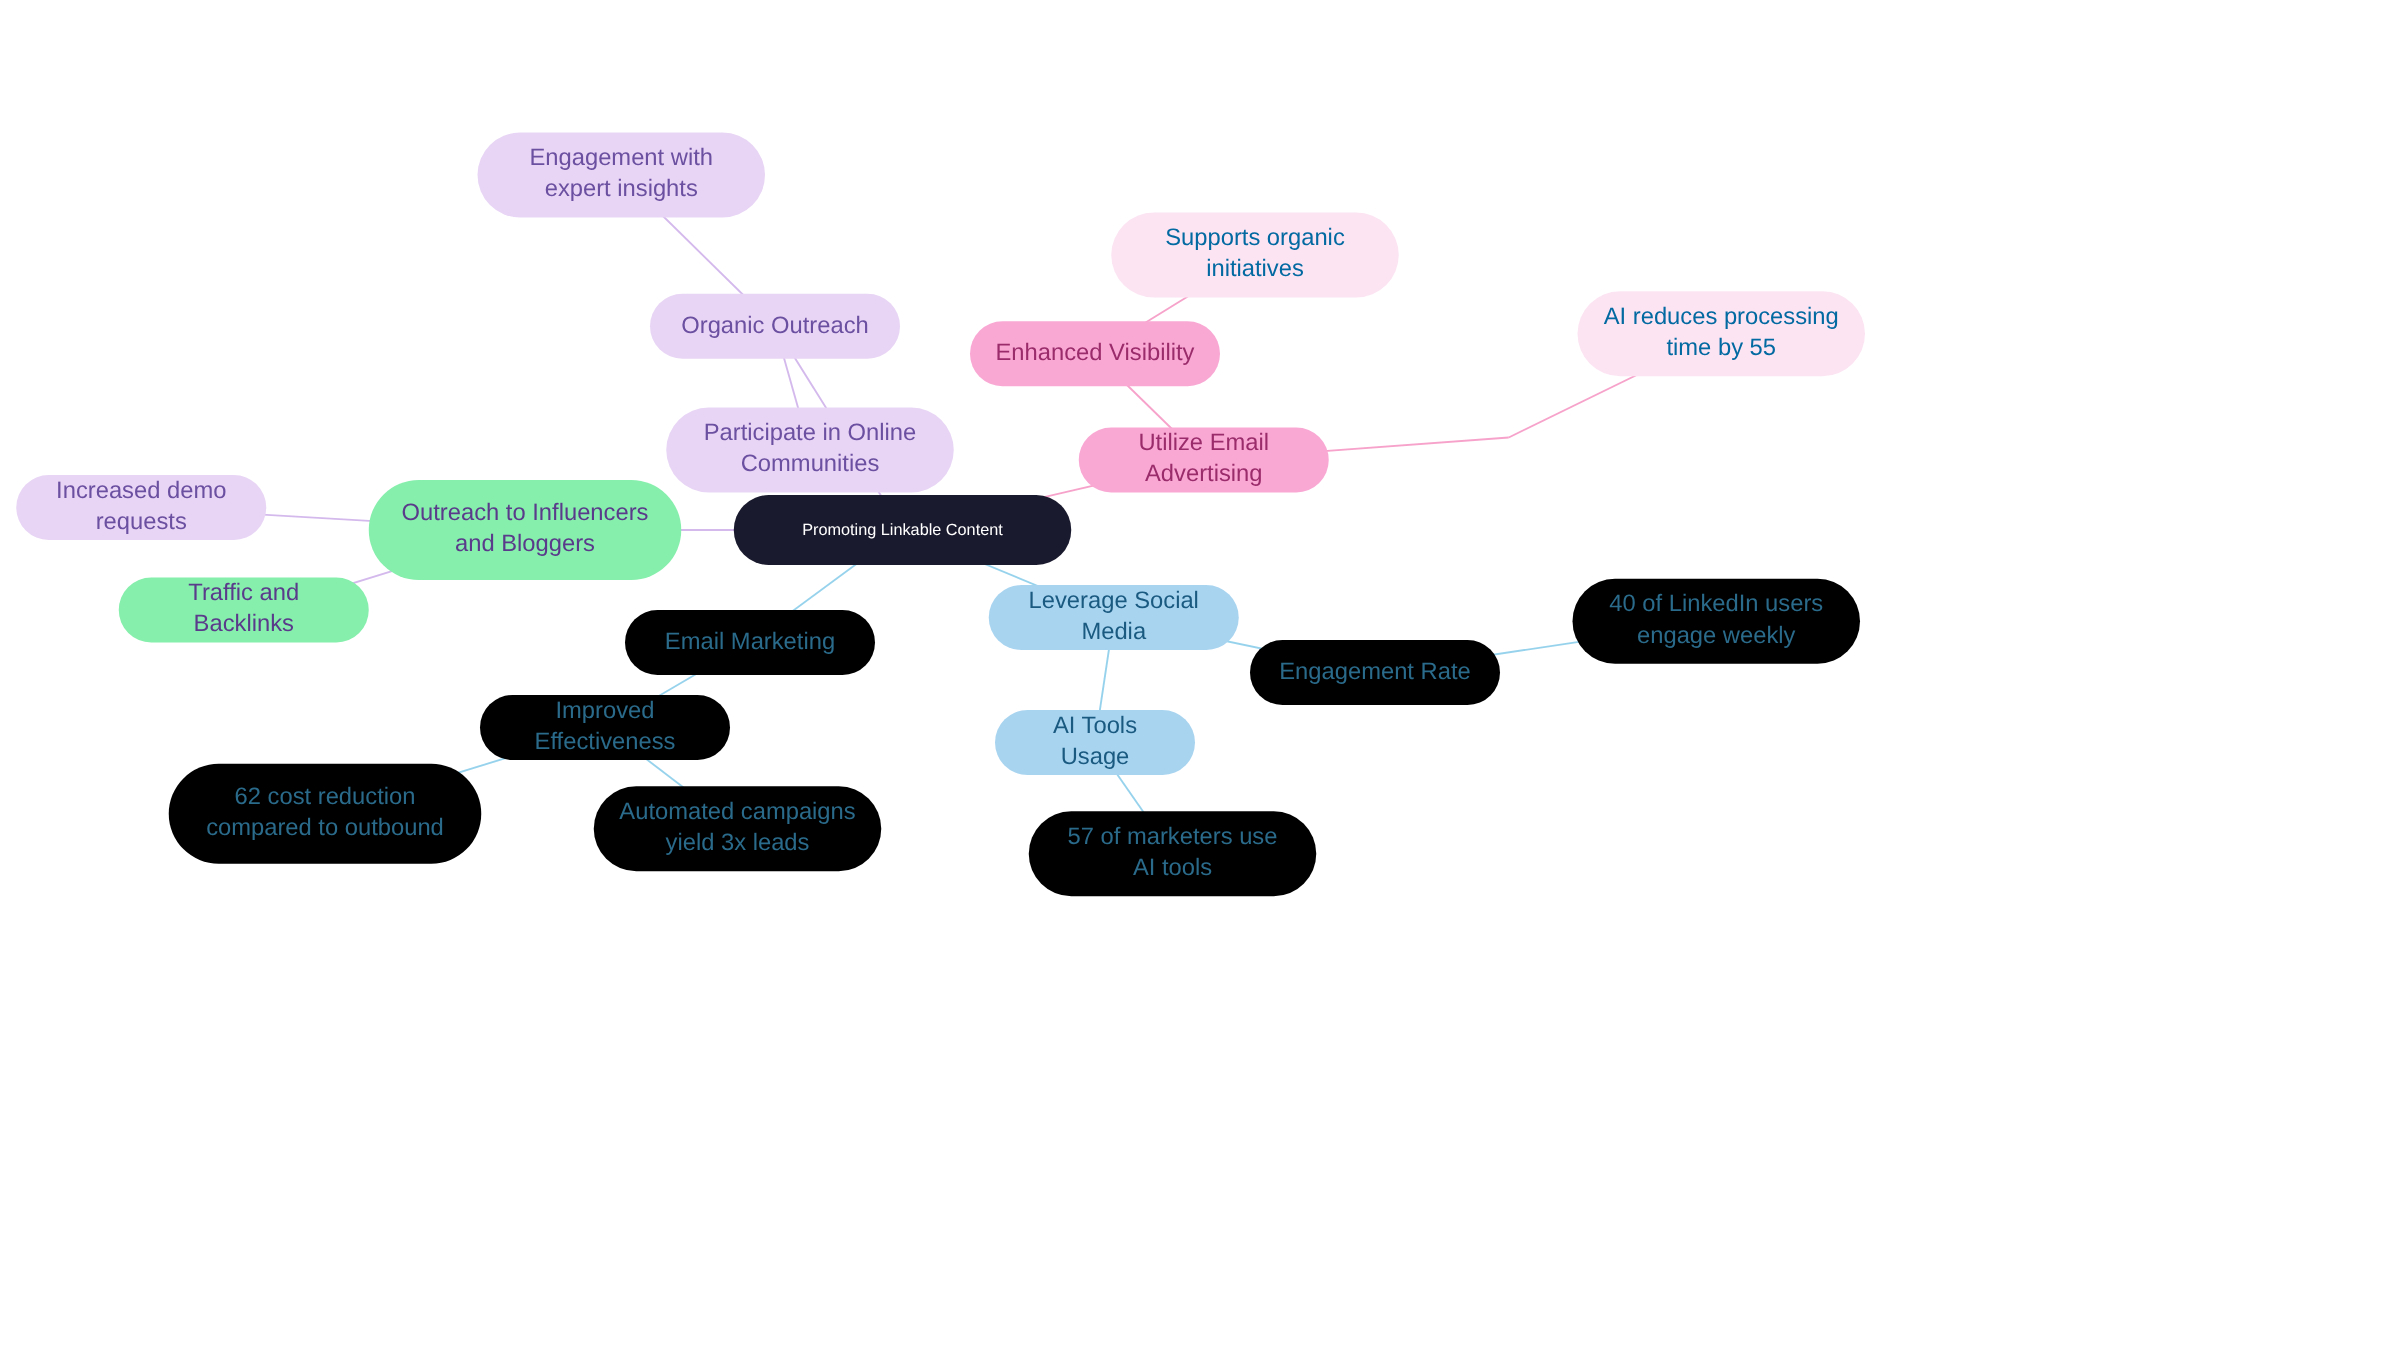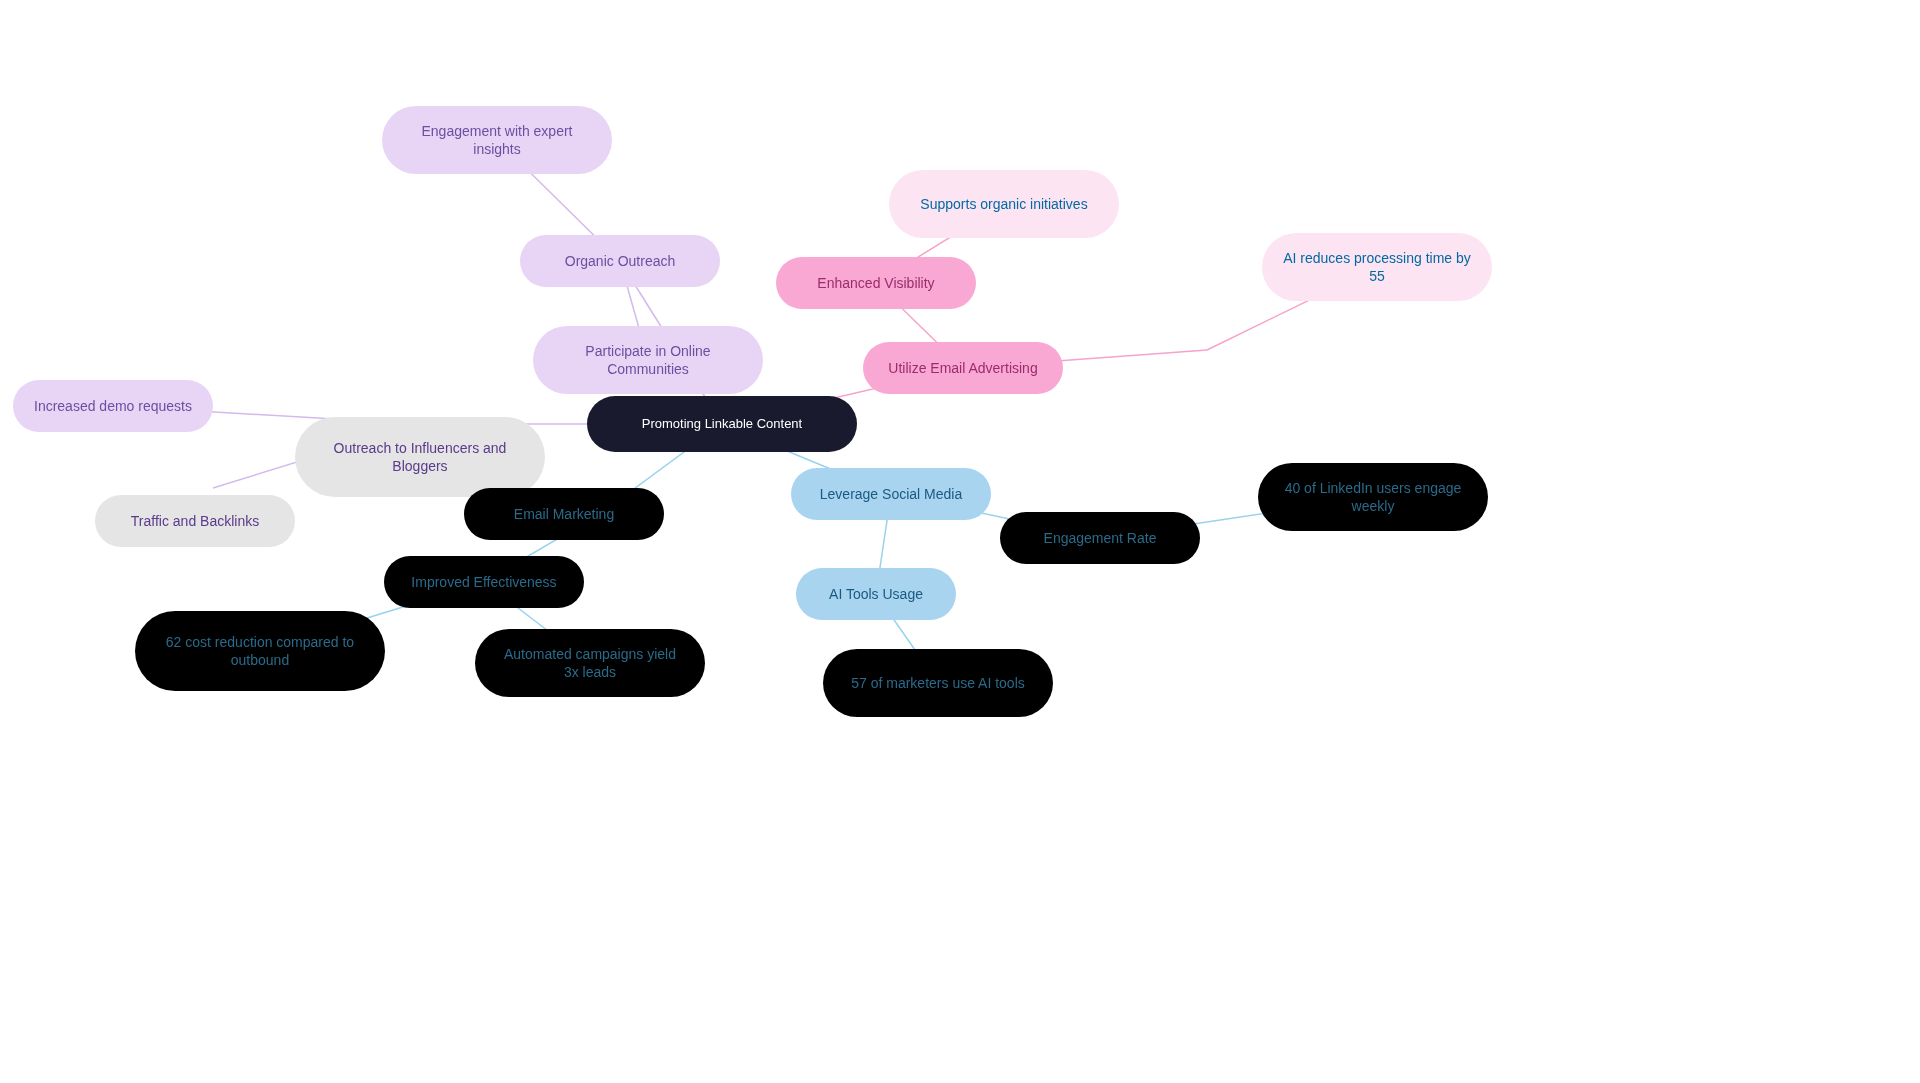--- a/index.html
+++ b/index.html
@@ -23,43 +23,42 @@
       height: 1083px;
       pointer-events: none;
     }
     .node {
       position: absolute;
       border-radius: 50px;
       display: flex;
       align-items: center;
       justify-content: center;
       text-align: center;
-      font-size: 14px;
+      font-size: 19px;
       line-height: 1.3;
       padding: 0 20px;
       cursor: pointer;
       transform: translate(-50%, -50%);
     }
     .node-center {
       background: #1a1a2e;
       color: #ffffff;
       font-size: 13px;
       font-weight: 500;
       padding: 18px 32px;
       border-radius: 40px;
     }
     .node-purple-light {
       background: #e8d5f5;
       color: #6b4fa0;
       border: none;
     }
     .node-purple-mid {
-      background: #e5e5e5;
+      background: #86efac;
       color: #5a3a8a;
-      margin-top: 33px;
     }
     .node-pink {
       background: #f9a8d4;
       color: #9b2c6b;
     }
     .node-pink-light {
       background: #fce4f3;
       color: #0369a1;
       text-align: center;
     }
@@ -98,21 +97,21 @@
       <line x1="891" y1="494" x2="876" y2="594" stroke="#7ec8e8" stroke-width="1.5" opacity="0.8"></line>
       <line x1="876" y1="594" x2="938" y2="683" stroke="#7ec8e8" stroke-width="1.5" opacity="0.8"></line>
     </svg>
 <div class="node node-center" style="left: 722px; top: 424px; width: 270px; min-height: 56px;">Promoting Linkable Content</div>
     <div class="node node-purple-light" style="left: 620px; top: 261px; width: 200px; min-height: 52px;">Organic Outreach</div>
     <div class="node node-purple-light" style="left: 497px; top: 140px; width: 230px; min-height: 68px;">Engagement with expert insights</div>
     <div class="node node-purple-light" style="left: 648px; top: 360px; width: 230px; min-height: 68px;">Participate in Online Communities</div>
     <div class="node node-purple-mid" style="left: 420px; top: 424px; width: 250px; min-height: 80px;">Outreach to Influencers and Bloggers</div>
     <div class="node node-purple-light" style="left: 113px; top: 406px; width: 200px; min-height: 52px;">Increased demo requests</div>
     <div class="node node-purple-mid" style="left: 195px; top: 488px; width: 200px; min-height: 52px;">Traffic and Backlinks</div>
-    <div class="node node-blue-light" style="left: 564px; top: 514px; width: 200px; min-height: 52px;">Email Marketing</div>
+    <div class="node node-blue-light" style="left: 600px; top: 514px; width: 200px; min-height: 52px;">Email Marketing</div>
     <div class="node node-blue-light" style="left: 484px; top: 582px; width: 200px; min-height: 52px;">Improved Effectiveness</div>
     <div class="node node-blue-light" style="left: 260px; top: 651px; width: 250px; min-height: 80px;">62 cost reduction compared to outbound</div>
     <div class="node node-blue-light" style="left: 590px; top: 663px; width: 230px; min-height: 68px;">Automated campaigns yield 3x leads</div>
     <div class="node node-pink" style="left: 963px; top: 368px; width: 200px; min-height: 52px;">Utilize Email Advertising</div>
     <div class="node node-pink" style="left: 876px; top: 283px; width: 200px; min-height: 52px;">Enhanced Visibility</div>
     <div class="node node-pink-light" style="left: 1004px; top: 204px; width: 230px; min-height: 68px;">Supports organic initiatives</div>
     <div class="node node-pink-light" style="left: 1377px; top: 267px; width: 230px; min-height: 68px;">AI reduces processing time by 55</div>
     <div class="node node-blue-mid" style="left: 891px; top: 494px; width: 200px; min-height: 52px;">Leverage Social Media</div>
     <div class="node node-blue-light" style="left: 1100px; top: 538px; width: 200px; min-height: 52px;">Engagement Rate</div>
     <div class="node node-blue-light" style="left: 1373px; top: 497px; width: 230px; min-height: 68px;">40 of LinkedIn users engage weekly</div>

